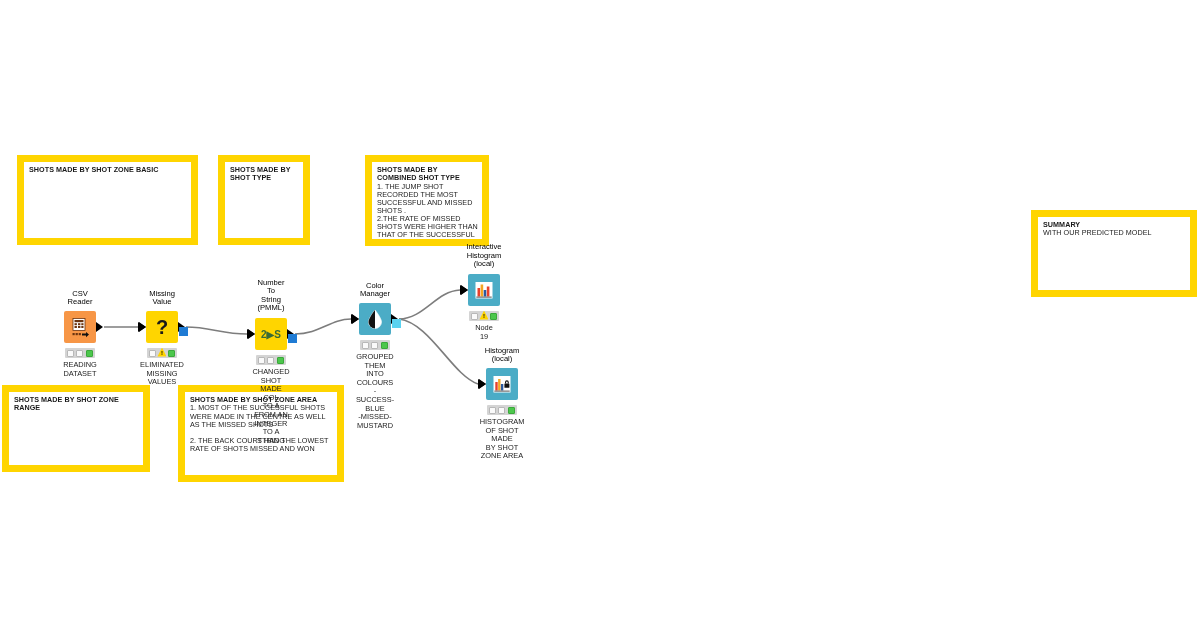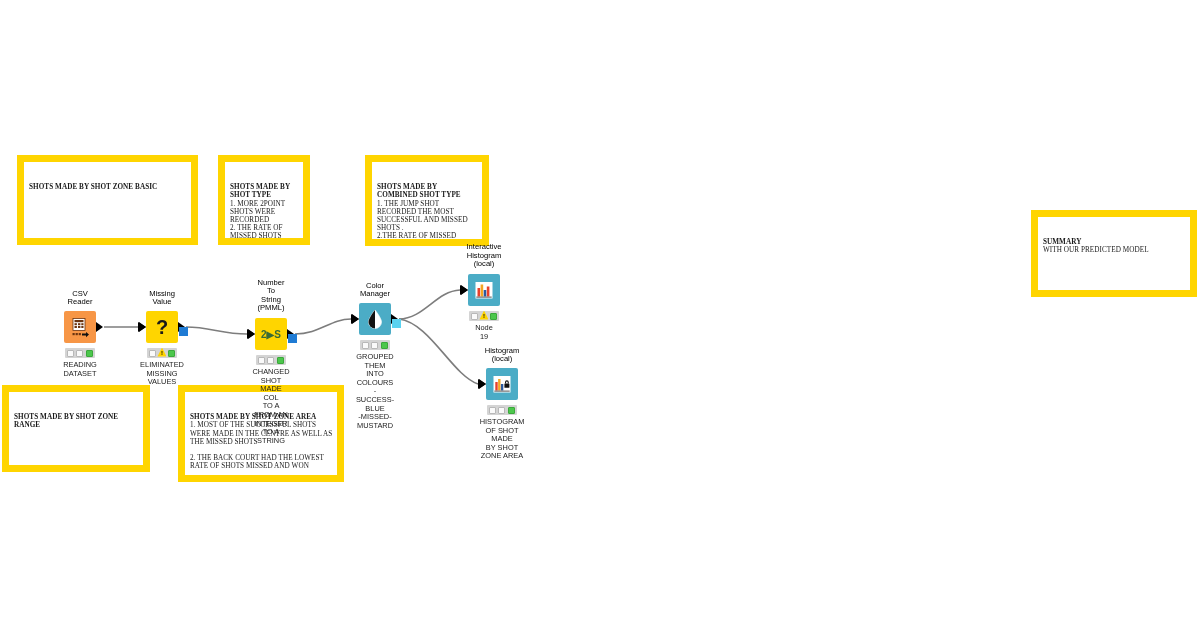--- a/index.html
+++ b/index.html
@@ -16,27 +16,26 @@
     font-family: "Liberation Sans", sans-serif;
     -webkit-font-smoothing: none;
   }
 
   
   .annotation {
     position: absolute;
     box-sizing: border-box;
     background: #ffffff;
     border: 7px solid #FFD500;
-    padding: 21px 4px 3px 5px;
+    padding: 4px 4px 3px 5px;
     color: #1a1a1a;
     font-size: 7.2px;
     line-height: 8.1px;
     letter-spacing: 0.05px;
     overflow: hidden;
-    font-family: Liberation Serif, serif;
   }
   .annotation .ann-title {
     font-weight: bold;
     font-size: 7.2px;
     line-height: 8.4px;
     display: block;
     margin-bottom: 0px;
   }
   .annotation .ann-body {
     display: block;
@@ -206,22 +205,20 @@
       <polygon points="478,379 478,389 486,384"></polygon>
     </g>
   </svg>
 
   <div class="annotation" style="left:17px;top:155px;width:181px;height:90px;">
     <span class="ann-title">SHOTS MADE BY SHOT ZONE BASIC</span>
   </div>
 
   <div class="annotation" style="left:218px;top:155px;width:92px;height:90px;">
     <span class="ann-title">SHOTS MADE BY SHOT TYPE</span>
-    <span class="ann-body">1. MORE 2POINT SHOTS WERE RECORDED
-2. THE RATE OF MISSED SHOTS EXCEEDED THE SUCCESFUL ONES</span>
   </div>
 
   <div class="annotation" style="left:365px;top:155px;width:124px;height:91px;">
     <span class="ann-title">SHOTS MADE BY COMBINED SHOT TYPE</span>
     <span class="ann-body">1. THE JUMP SHOT RECORDED THE MOST SUCCESSFUL AND MISSED SHOTS .
 2.THE RATE OF MISSED SHOTS WERE HIGHER THAN THAT OF THE SUCCESSFUL SHOTS IN THE JUMP SHOT.
 3. THE HOOK SHOT RECORDED THE LEAST SUCCESS AND MISSED RATES WITH AN EQUAL DISTRIBUTION</span>
   </div>
 
   <div class="annotation" style="left:1031px;top:210px;width:166px;height:87px;">

